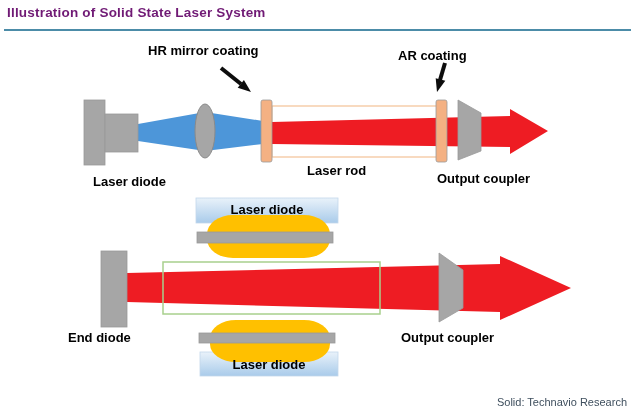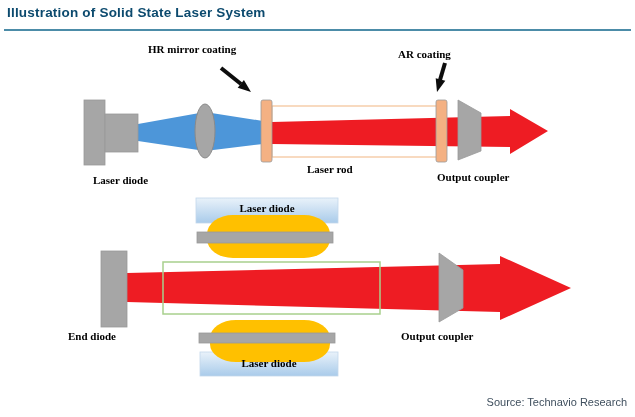--- a/index.html
+++ b/index.html
@@ -2,27 +2,27 @@
 <html><head>
 <meta charset="utf-8">
 <style>
   html,body { margin:0; padding:0; background:#ffffff; }
   .page {
     position:relative; width:635px; height:417px; background:#ffffff;
     font-family:"Liberation Sans", sans-serif; overflow:hidden;
   }
   .title {
     position:absolute; left:7px; top:5px;
-    font-size:13.5px; font-weight:bold; color:#0c4a6e; letter-spacing:.2px;
+    font-size:13.5px; font-weight:bold; color:#701a75; letter-spacing:.2px;
   }
   .divider { position:absolute; left:4px; right:4px; top:29px; height:2px; background:#4C8CA8; }
   .diagram-svg { position:absolute; left:0; top:0; }
   .lbl {
-    position:absolute; font-size:11px; font-weight:bold; color:#000;
-    white-space:nowrap; line-height:1;font-family:Liberation Serif, serif;
+    position:absolute; font-size:13px; font-weight:bold; color:#000;
+    white-space:nowrap; line-height:1;
   }
   .lbl.center { text-align:center; white-space:normal; }
   .source { position:absolute; right:8px; top:396px; font-size:11px; color:#3F4F5E; }
   .stroke-metal { stroke:#8A8A8A; stroke-width:1; }
   .stroke-thin  { stroke:#9A9A9A; stroke-width:0.8; }
   .no-stroke { stroke:none; }
   .outline { fill:none; }
   .arrow-line { stroke:#0d0d0d; stroke-width:4; }
 </style>
 </head>
@@ -78,14 +78,14 @@
   <div class="lbl" style="left:398px; top:49px;">AR coating</div>
   <div class="lbl" style="left:93px; top:175px;">Laser diode</div>
   <div class="lbl" style="left:307px; top:164px;">Laser rod</div>
   <div class="lbl" style="left:437px; top:172px;">Output coupler</div>
 
   <div class="lbl center" style="left:196px; top:203px; width:142px;">Laser diode</div>
   <div class="lbl center" style="left:200px; top:358px; width:138px;">Laser diode</div>
   <div class="lbl" style="left:68px; top:331px;">End diode</div>
   <div class="lbl" style="left:401px; top:331px;">Output coupler</div>
 
-  <div class="source">Source: Technavio Research</div>
+  <div class="source">Solid: Technavio Research</div>
 </div>
 
 </body></html>

